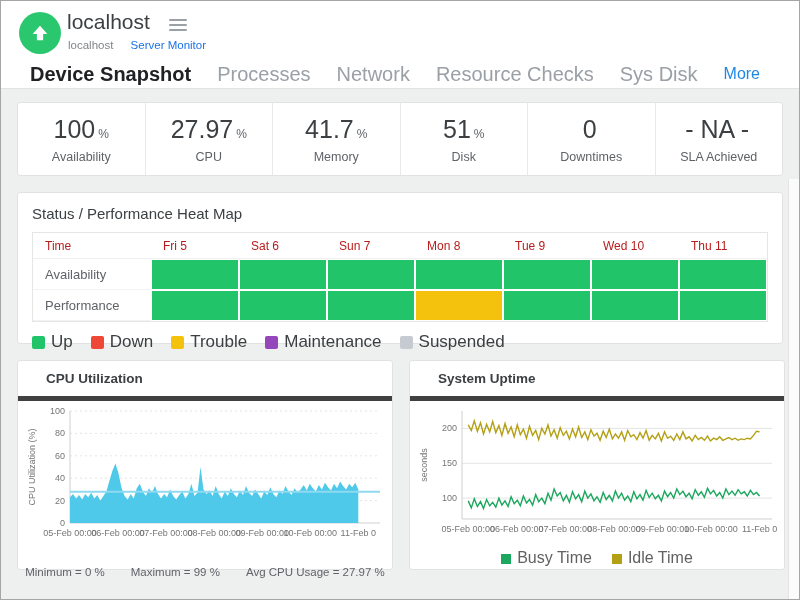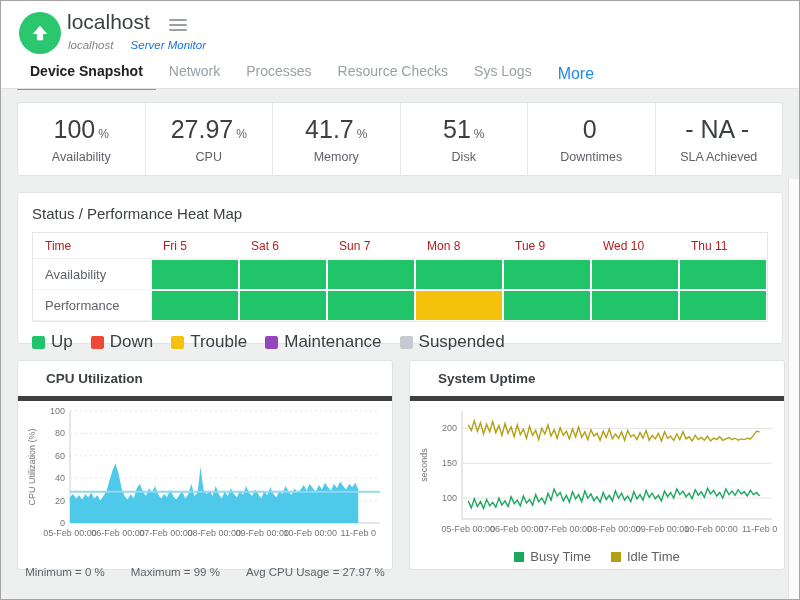--- a/index.html
+++ b/index.html
@@ -6,27 +6,27 @@
   html,body { width:800px; height:600px; }
   body { font-family:"Liberation Sans","DejaVu Sans",sans-serif; background:#fff; }
   .frame { position:relative; width:800px; height:600px; border:1px solid #a5a5a5; background:#eef0f0; overflow:hidden; }
 
   
   .header { position:absolute; top:0; left:0; right:0; height:88px; background:#fff; border-bottom:1px solid #e2e2e2; }
   .avatar { position:absolute; left:18px; top:11px; width:42px; height:42px; border-radius:50%; background:#2bc76f; display:flex; align-items:center; justify-content:center; }
   .title { position:absolute; left:66px; top:9px; font-size:21px; color:#3c4043; }
   .menu-icon { position:absolute; left:168px; top:15px; width:18px; cursor:pointer; }
   .menu-icon span { display:block; height:2px; background:#9aa0a6; margin:3px 0; border-radius:1px; }
-  .sub { position:absolute; left:67px; top:38px; font-size:11.5px;font-style:italic; }
+  .sub { position:absolute; left:67px; top:38px; font-size:11.5px; }
   .sub .host { color:#80868b; margin-right:14px; }
   .sub .link { color:#1a73e8; cursor:pointer; }
 
   
   .tabs { position:absolute; left:16px; top:58px; display:flex; align-items:flex-start; }
-  .tab { font-size:14px; color:#9aa0a6; padding:4px 13px 10px 13px; cursor:pointer; white-space:nowrap; }
+  .tab { font-size:20px; color:#9aa0a6; padding:4px 13px 10px 13px; cursor:pointer; white-space:nowrap; }
   .tab.active { color:#202124; font-weight:700; border-bottom:3px solid #8d9093; }
   .tab.more { color:#1e88e5; font-size:16px; padding-top:6px; }
 
   
   .content { position:absolute; top:89px; left:0; right:0; bottom:0; background:#eef0f0; }
   .card { background:#fff; border:1px solid #e1e3e3; border-radius:3px; }
 
   
   .stats { position:absolute; left:16px; right:16px; top:12px; height:74px; display:flex; }
   .stat { flex:1; display:flex; flex-direction:column; align-items:center; justify-content:center; border-right:1px solid #e8eaea; }
@@ -47,21 +47,21 @@
   .hm-legend .sw { width:13px; height:13px; border-radius:2px; margin-right:6px; }
 
   
   .chart-card { position:absolute; top:270px; height:210px; }
   .chart-card.left { left:16px; width:376px; }
   .chart-card.right { left:408px; width:376px; }
   .chart-title { font-size:13.5px; font-weight:700; color:#3c4043; padding:10px 28px; border-bottom:5px solid #404040; }
   .chart-box { padding:2px 6px 0 6px; }
   svg text { font-family:"Liberation Sans","DejaVu Sans",sans-serif; font-size:9px; fill:#757575; }
   .chart-stats { display:flex; justify-content:center; gap:26px; font-size:11.5px; color:#5f6368; margin-top:17px; }
-  .chart-legend { display:flex; justify-content:center; align-items:flex-end; gap:20px; margin-top:4px; font-size:13px; color:#616161; }
+  .chart-legend { display:flex; justify-content:center; align-items:flex-end; gap:20px; margin-top:4px; font-size:16px; color:#616161; }
   .chart-legend .sw { width:10px; height:10px; display:inline-block; margin-right:6px; vertical-align:-1px; }
 
   
   .scrolltrack { position:absolute; top:89px; right:0; bottom:0; width:11px; background:#fbfbfb; border-left:1px solid #e4e4e4; }
 </style>
 </head>
 <body>
 
 <div class="frame">
 
@@ -76,24 +76,24 @@
         <span></span>
         <span></span>
         <span></span>
       </div>
     <div class="sub">
       <span class="host">localhost</span>
       <span class="link">Server Monitor</span>
     </div>
     <div class="tabs">
       <div class="tab active">Device Snapshot</div>
+      <div class="tab">Processes</div>
       <div class="tab">Network</div>
-      <div class="tab">Processes</div>
       <div class="tab">Resource Checks</div>
-      <div class="tab">Sys Logs</div>
+      <div class="tab">Sys Disk</div>
       <div class="tab more">More</div>
     </div>
   </div>
 
   <div class="content">
 
     <div class="stats card">
       <div class="stat">
         <div><span class="val">100</span><span class="unit">%</span></div>
         <div class="lbl">Availability</div>

